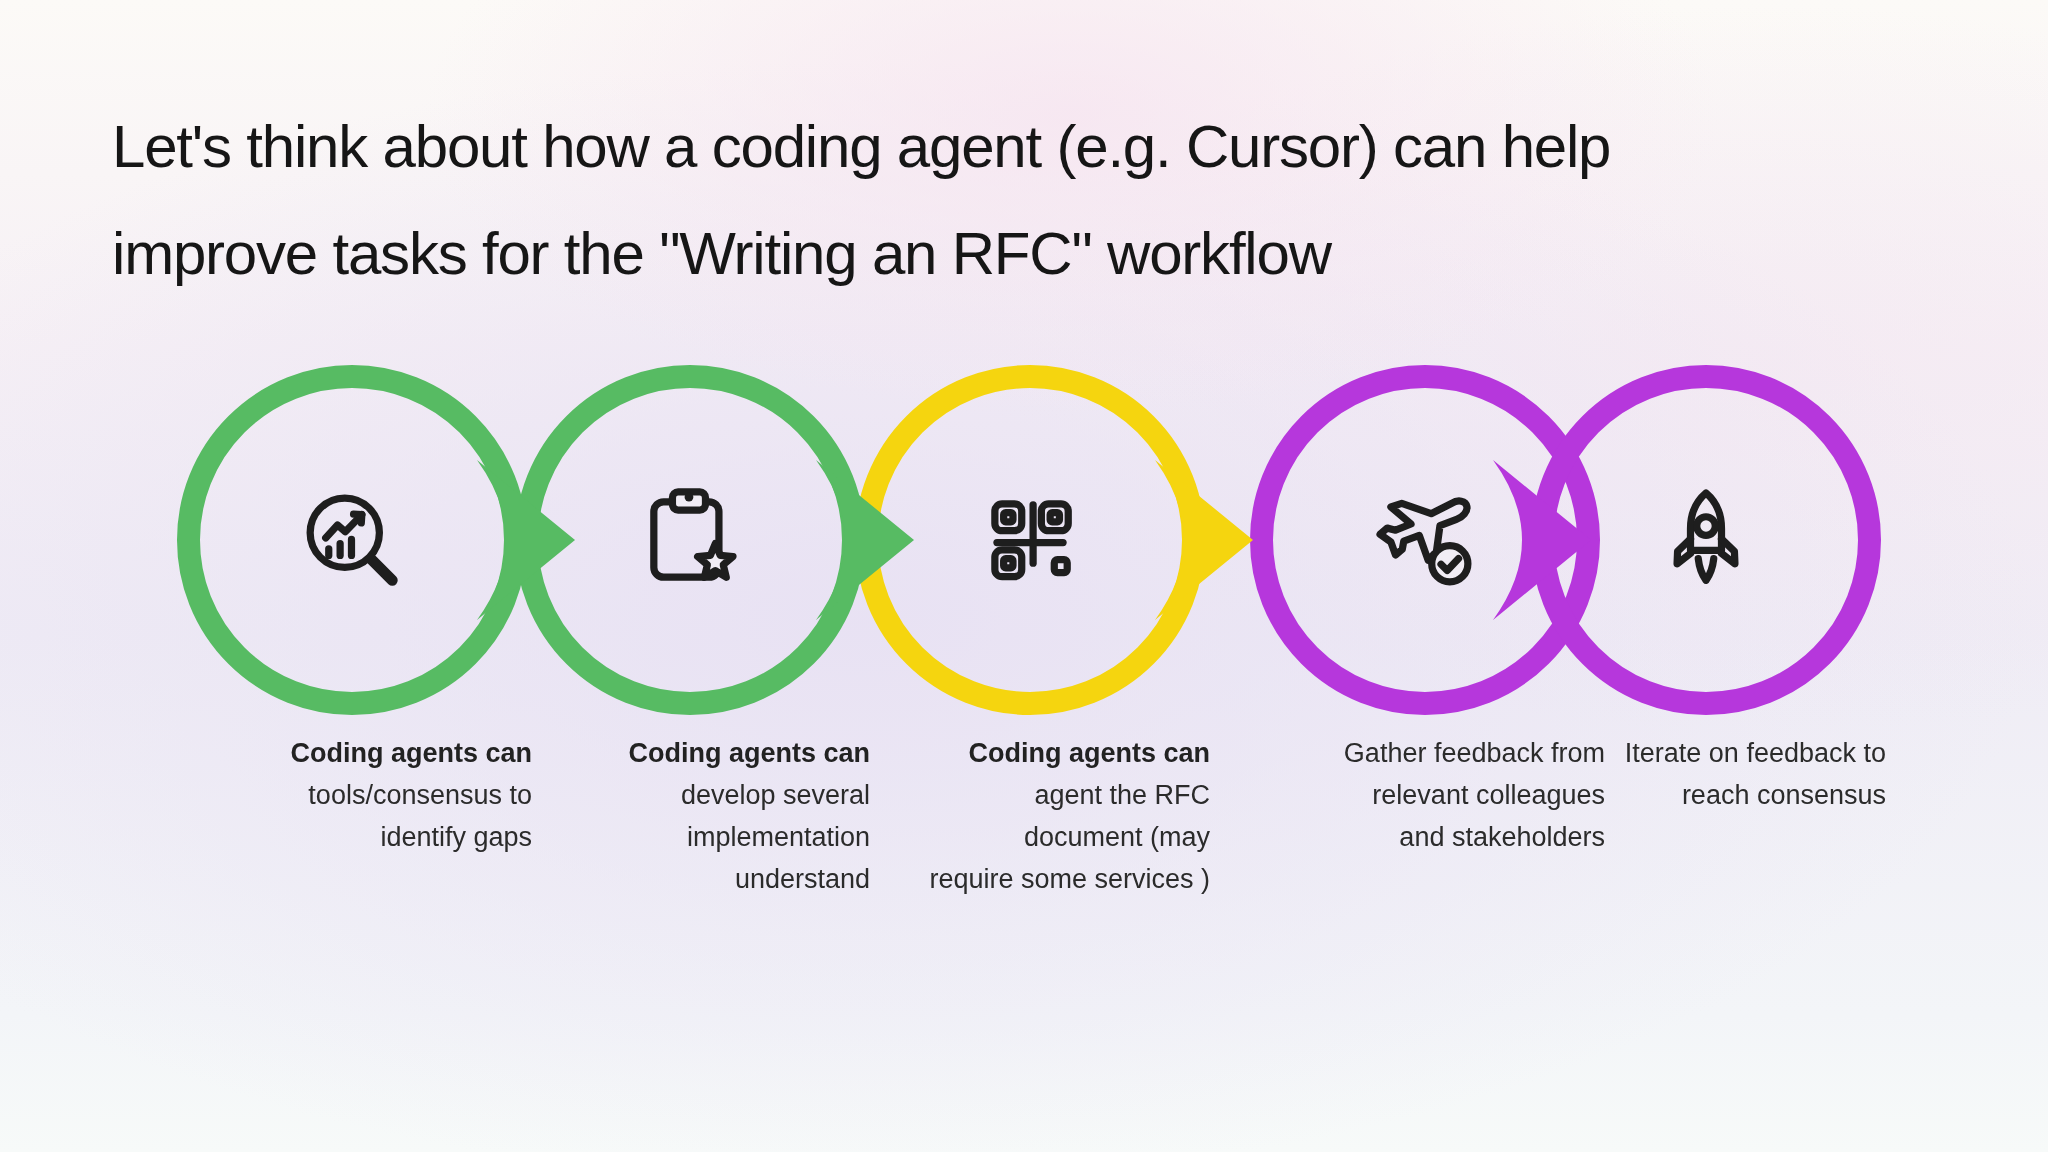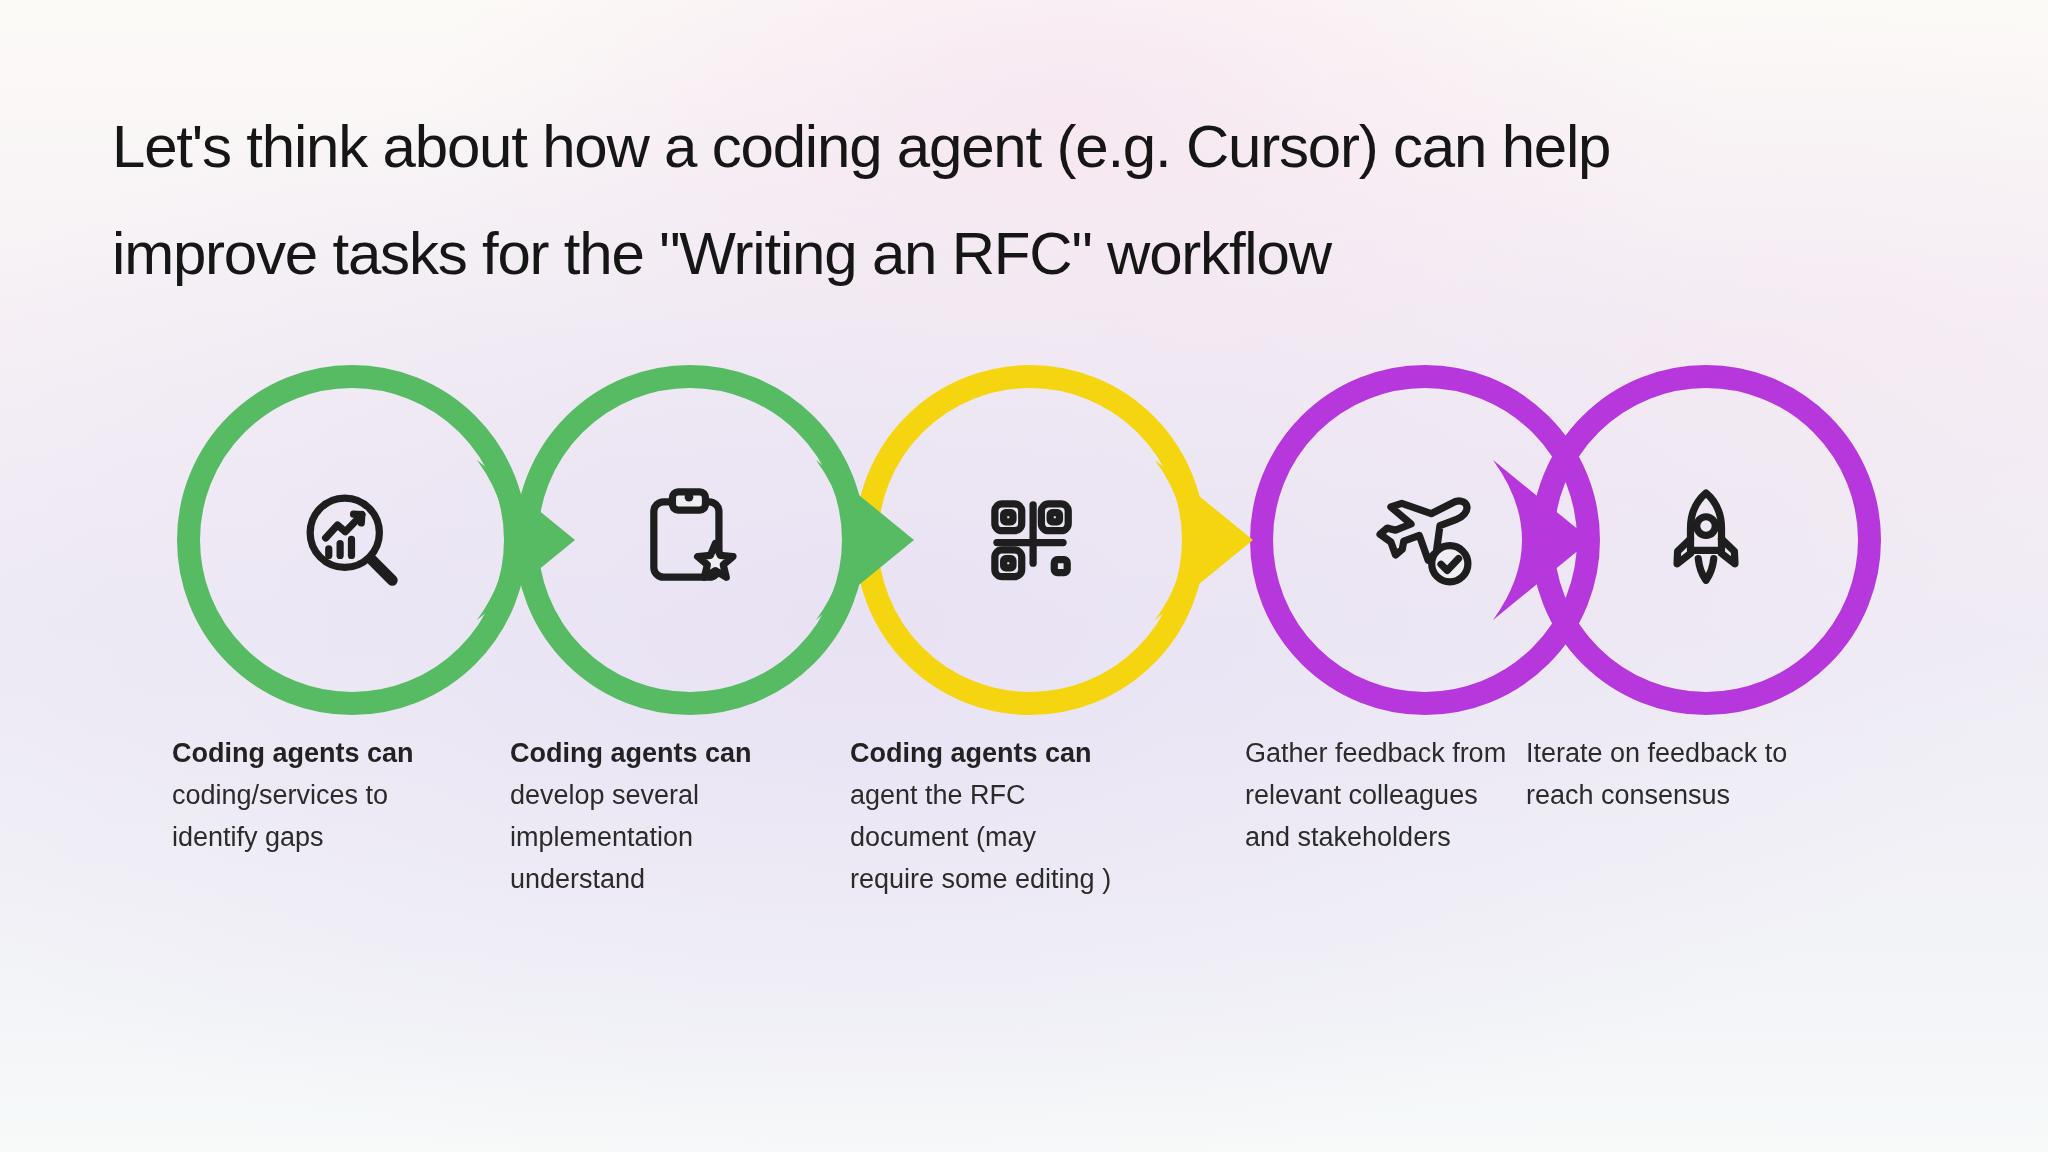--- a/index.html
+++ b/index.html
@@ -54,21 +54,21 @@
     width: 124px; height: 124px;
     transform: translate(-50%, -50%);
   }
   .icon-slot svg { width: 124px; height: 124px; display: block; }
   .step-label {
     position: absolute;
     top: 367px;            
     left: 50%;
     transform: translateX(-50%);
     width: 360px;
-    text-align: left;
+    text-align: right;
     color: #2b2b2b;
     font-size: 27px;
     line-height: 42px;
     font-weight: 400;
   }
   .step-label .intro { font-weight: 700; color: #222222; }
   .connector {
     position: absolute;
     top: 450px;
     width: 110px;
@@ -95,21 +95,21 @@
       <line x1="15.7" y1="15.7" x2="19.8" y2="19.8" stroke-width="2.1"></line>
       <line x1="7.5" y1="13.7" x2="7.5" y2="15.0"></line>
       <line x1="9.7" y1="12.7" x2="9.7" y2="15.0"></line>
       <line x1="11.9" y1="11.9" x2="11.9" y2="15.0"></line>
       <polyline points="6.9 11.6 9.2 9.1 10.7 10.4 13.9 7.1"></polyline>
       <polyline points="12.3 7.0 13.9 7.1 13.8 8.7"></polyline>
     </svg>
         </div>
       <div class="step-label">
           <span class="lbl-line intro">Coding agents can</span>
-          <span class="lbl-line">coding/services to</span>
+          <span class="lbl-line">tools/consensus to</span>
           <span class="lbl-line">identify gaps</span>
         </div>
     </div>
       <div class="step" style="left: 515px;">
       <div class="ring" style="border-color: rgb(87, 187, 99);"></div>
       <div class="icon-slot">
           <svg viewBox="0 0 24 24" fill="none" stroke="#1E1E1E" stroke-width="1.4" stroke-linecap="round" stroke-linejoin="round">
       <rect x="5" y="4.6" width="12.6" height="14.6" rx="1.9"></rect>
       <rect x="8.6" y="2.7" width="6.4" height="3.5" rx="1.1" fill="#F1EDF5"></rect>
       <circle cx="11.8" cy="3.7" r="0.85" fill="#1E1E1E" stroke="none"></circle>
@@ -135,21 +135,21 @@
       <rect x="6.9" y="15.6" width="1.8" height="1.8" rx="0.4"></rect>
       <line x1="12.6" y1="5.2" x2="12.6" y2="16.5"></line>
       <line x1="5.6" y1="12.5" x2="18.4" y2="12.5"></line>
       <rect x="16.7" y="15.8" width="2.5" height="2.5" rx="0.6"></rect>
     </svg>
         </div>
       <div class="step-label">
           <span class="lbl-line intro">Coding agents can</span>
           <span class="lbl-line">agent the RFC</span>
           <span class="lbl-line">document (may</span>
-          <span class="lbl-line">require some editing )</span>
+          <span class="lbl-line">require some services )</span>
         </div>
     </div>
       <div class="step" style="left: 1250px;">
       <div class="ring" style="border-color: rgb(182, 55, 220);"></div>
       <div class="icon-slot">
           <svg viewBox="0 0 24 24" fill="none" stroke="#1E1E1E" stroke-width="1.4" stroke-linecap="round" stroke-linejoin="round">
       <path d="M17.2 4.9 C18.4 4.1 19.9 4.4 20.1 5.5 C20.3 6.5 19.3 7.6 18.1 8 L14.9 9.2 L14.2 14.3 L12.6 15.9 L10.9 11.1 L7.9 12.2 L7.6 13.8 L6.3 14.9 L5.4 12.4 L3.3 10.9 L4.7 9.7 L6.3 10.1 L9.3 8.9 L5.4 5.6 L7.5 4.9 L13.2 6.9 Z"></path>
       <circle cx="16.8" cy="16.6" r="3.5" fill="#F1EDF5"></circle>
       <polyline points="15.1 16.7 16.3 17.9 18.5 15.6"></polyline>
     </svg>

